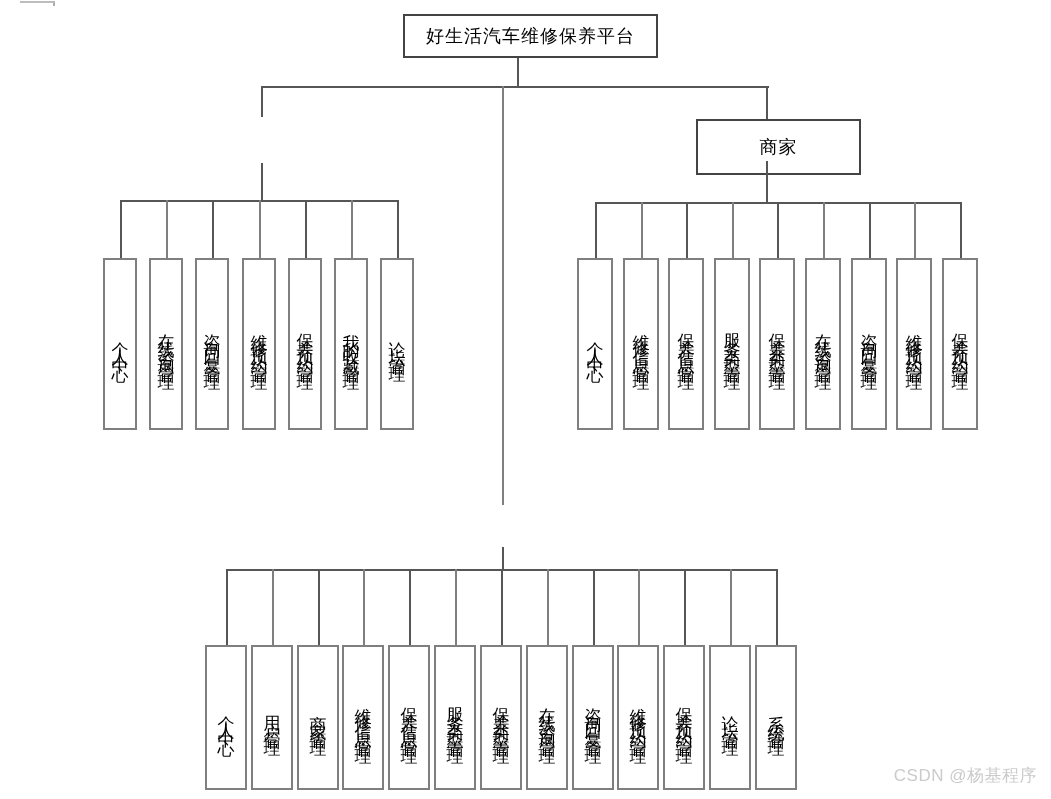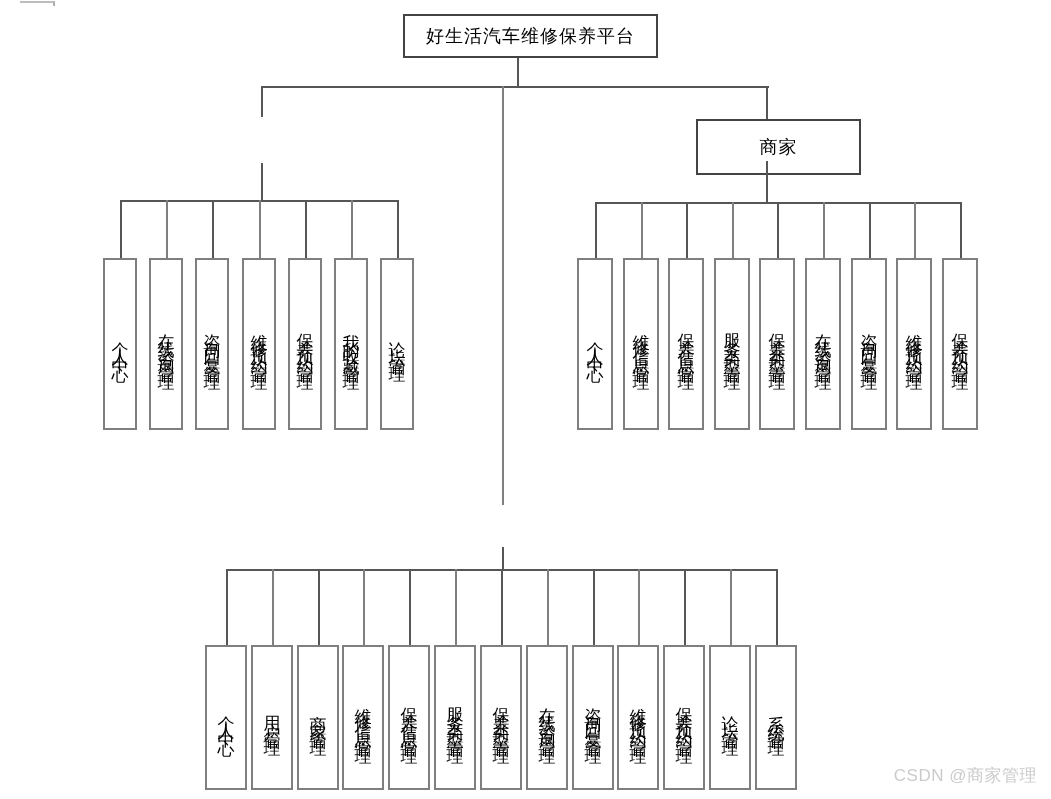--- a/index.html
+++ b/index.html
@@ -208,14 +208,14 @@
         <span>保养预约管理</span>
       </div>
       <div class="node child" style="left: 709px; top: 645px; width: 42px; height: 145px;">
         <span>论坛管理</span>
       </div>
       <div class="node child" style="left: 755px; top: 645px; width: 42px; height: 145px;">
         <span>系统管理</span>
       </div>
     </div>
 
-  <div class="watermark">CSDN @商家管理</div>
+  <div class="watermark">CSDN @杨基程序</div>
 </div>
 
 </body></html>

